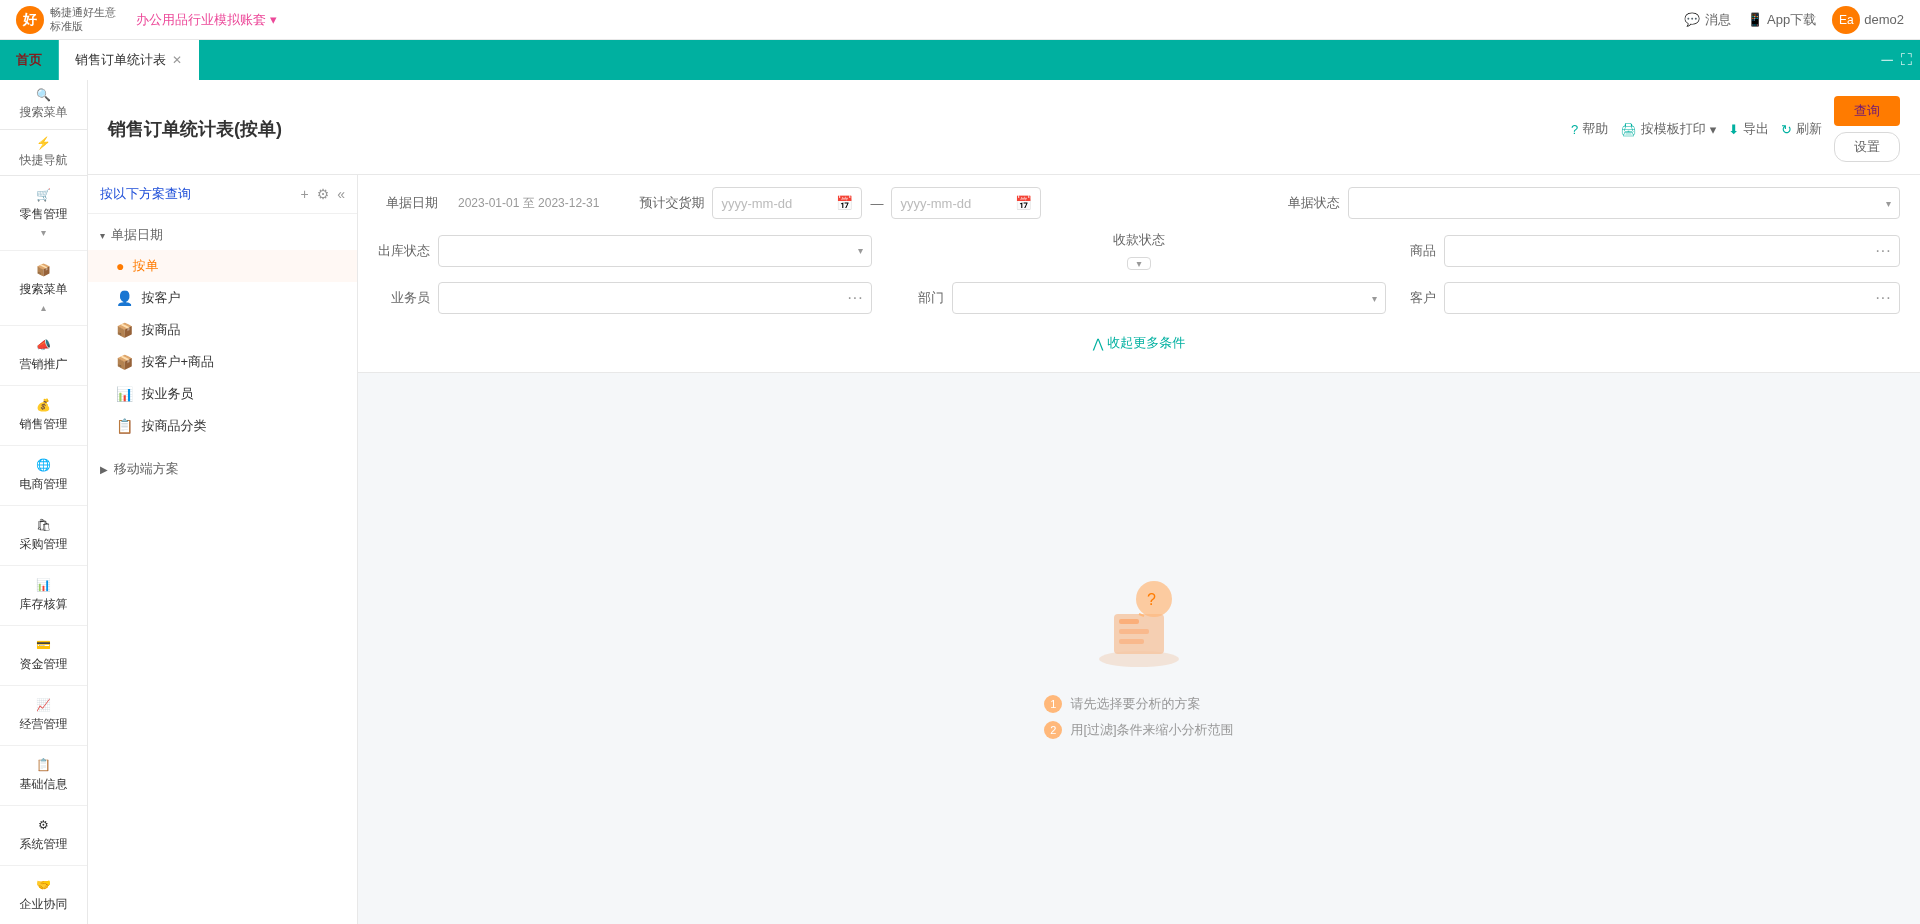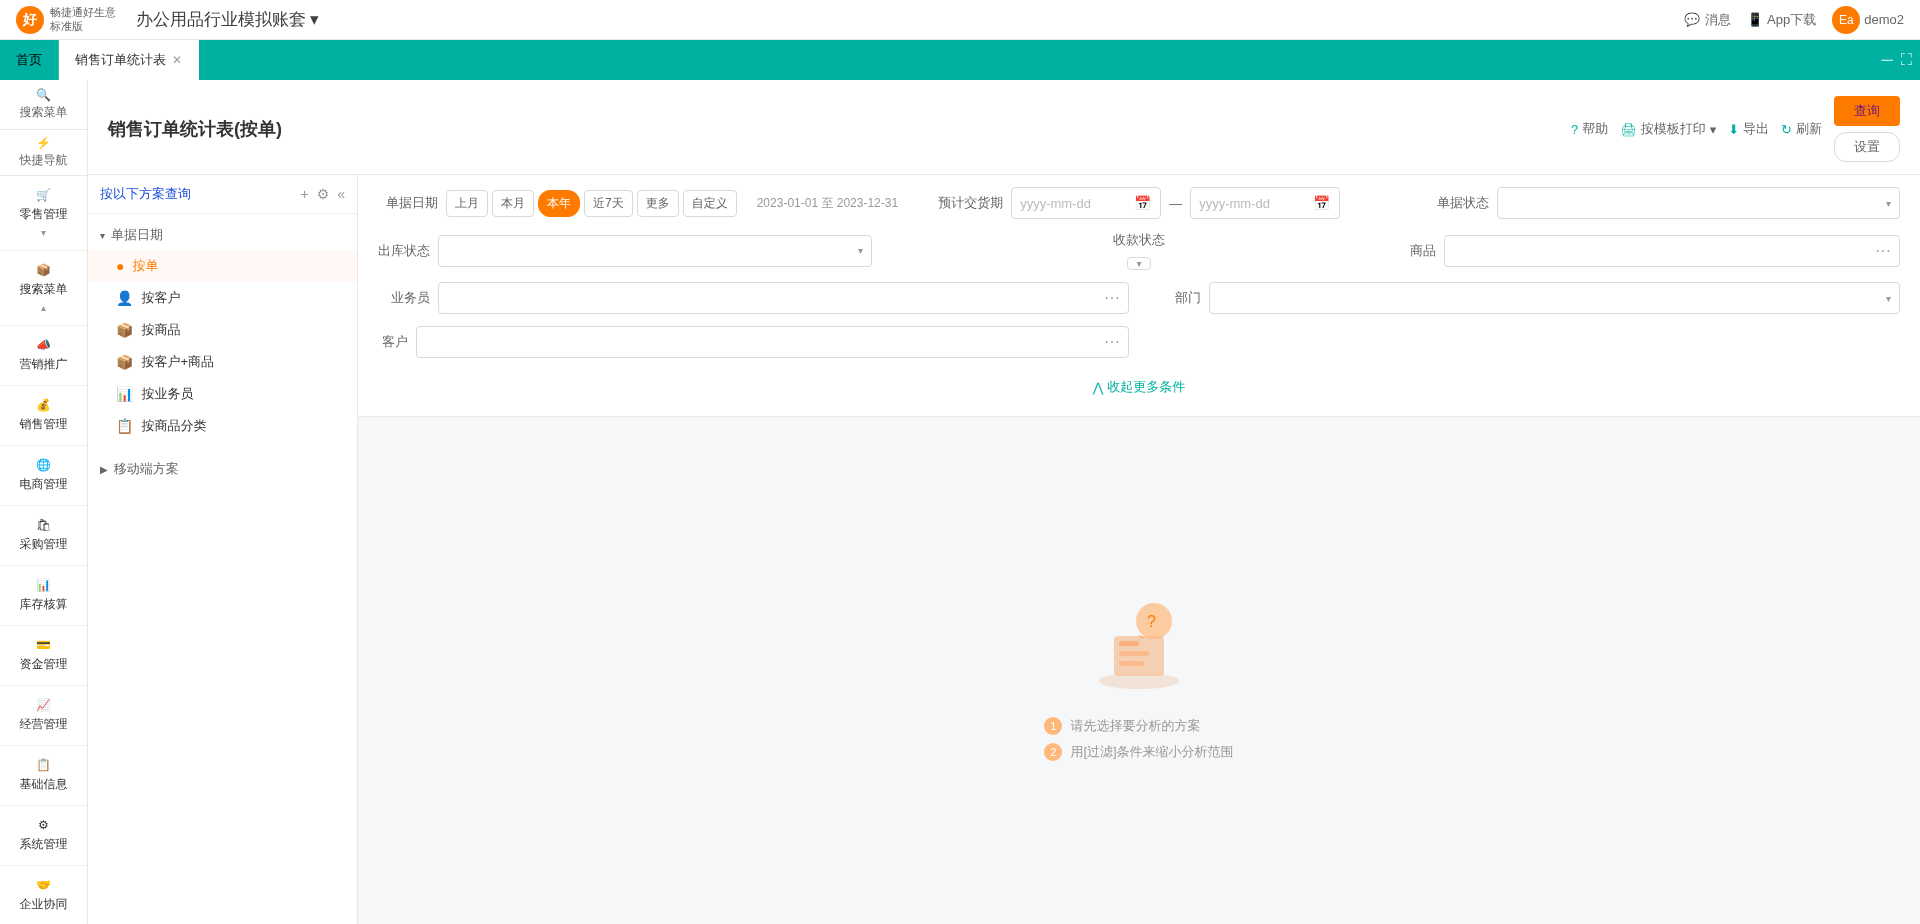--- a/index.html
+++ b/index.html
@@ -4,29 +4,29 @@
   <style>
     * { margin: 0; padding: 0; box-sizing: border-box; }
     body { font-family: 'Microsoft YaHei', Arial, sans-serif; font-size: 13px; background: #f0f2f5; color: #333; width: 1920px; height: 924px; overflow: hidden; display: flex; flex-direction: column; }
 
     
     .top-bar { height: 40px; background: #fff; display: flex; align-items: center; justify-content: space-between; padding: 0 16px; border-bottom: 1px solid #e8e8e8; flex-shrink: 0; }
     .top-bar-left { display: flex; align-items: center; gap: 8px; }
     .logo-area { display: flex; align-items: center; gap: 6px; }
     .logo-icon { width: 28px; height: 28px; background: #ff7b00; border-radius: 50%; display: flex; align-items: center; justify-content: center; color: #fff; font-size: 14px; font-weight: bold; }
     .logo-text { font-size: 11px; color: #666; line-height: 1.2; }
-    .app-selector { display: flex; align-items: center; gap: 4px; color: #404040; font-size: 17px; cursor: pointer; margin-left: 12px; }
+    .app-selector { display: flex; align-items: center; gap: 4px; color: #ec4899; font-size: 13px; cursor: pointer; margin-left: 12px; }
     .top-bar-right { display: flex; align-items: center; gap: 16px; }
     .top-bar-action { display: flex; align-items: center; gap: 4px; color: #666; cursor: pointer; font-size: 13px; }
     .user-avatar { width: 28px; height: 28px; border-radius: 50%; background: #ff7b00; display: flex; align-items: center; justify-content: center; color: #fff; font-size: 12px; }
 
     
     .tab-bar { height: 40px; background: #00b0a0; display: flex; align-items: center; padding: 0 0; flex-shrink: 0; }
     .tab-item { height: 40px; padding: 0 16px; display: flex; align-items: center; gap: 6px; cursor: pointer; color: rgba(255,255,255,0.8); font-size: 13px; border-right: 1px solid rgba(255,255,255,0.2); }
-    .tab-item.home { background: transparent; color: #000000; }
+    .tab-item.home { background: transparent; color: #7f1d1d; font-weight: bold; }
     .tab-item.active { background: #fff; color: #333; border-radius: 0; }
     .tab-close { color: #999; font-size: 12px; cursor: pointer; }
     .tab-bar-actions { margin-left: auto; display: flex; gap: 8px; padding-right: 8px; }
     .tab-action-btn { color: rgba(255,255,255,0.8); cursor: pointer; font-size: 16px; }
 
     
     .main-layout { display: flex; flex: 1; overflow: hidden; }
 
     
     .sidebar { width: 88px; background: #fff; border-right: 1px solid #e8e8e8; display: flex; flex-direction: column; overflow-y: auto; flex-shrink: 0; }
@@ -280,28 +280,20 @@
       </div>
 
       <div class="right-content">
 
         <div class="filter-area">
 
           <div style="display:flex; align-items:center; gap:20px; margin-bottom:12px;">
 
             <div style="display:flex; align-items:center; gap:8px; flex-shrink:0;">
               <span class="filter-label">单据日期</span>
-              <div style="display:flex; align-items:center; gap:4px;">
-                <button class="date-btn">上月</button>
-                <button class="date-btn">本月</button>
-                <button class="date-btn active">本年</button>
-                <button class="date-btn">近7天</button>
-                <button class="date-btn">更多</button>
-                <button class="date-btn">自定义</button>
-              </div>
             </div>
             <div style="font-size:12px;color:#999;flex-shrink:0;">2023-01-01 至 2023-12-31</div>
 
             <div style="display:flex; align-items:center; gap:8px; flex:1; margin-left:20px;">
               <span class="filter-label">预计交货期</span>
               <div class="filter-date-input">
                 <span style="color:#bbb;">yyyy-mm-dd</span>
                 <span class="cal-icon" style="margin-left:auto;">📅</span>
               </div>
               <span class="date-separator">—</span>
@@ -336,21 +328,21 @@
               </div>
             </div>
             <div style="display:flex; align-items:center; gap:8px;">
               <span class="filter-label" style="min-width:30px;">商品</span>
               <div class="filter-input" style="flex:1; justify-content:flex-end;">
                 <span class="filter-dots">···</span>
               </div>
             </div>
           </div>
 
-          <div style="display:grid; grid-template-columns:1fr 1fr; gap:12px 20px;">
+          <div style="display:grid; grid-template-columns:1fr 1fr 1fr; gap:12px 20px;">
             <div style="display:flex; align-items:center; gap:8px;">
               <span class="filter-label" style="min-width:52px;">业务员</span>
               <div class="filter-input" style="flex:1; justify-content:flex-end;">
                 <span class="filter-dots">···</span>
               </div>
             </div>
             <div style="display:flex; align-items:center; gap:8px;">
               <span class="filter-label" style="min-width:52px;">部门</span>
               <div class="filter-select" style="flex:1;">
                 <span></span>

